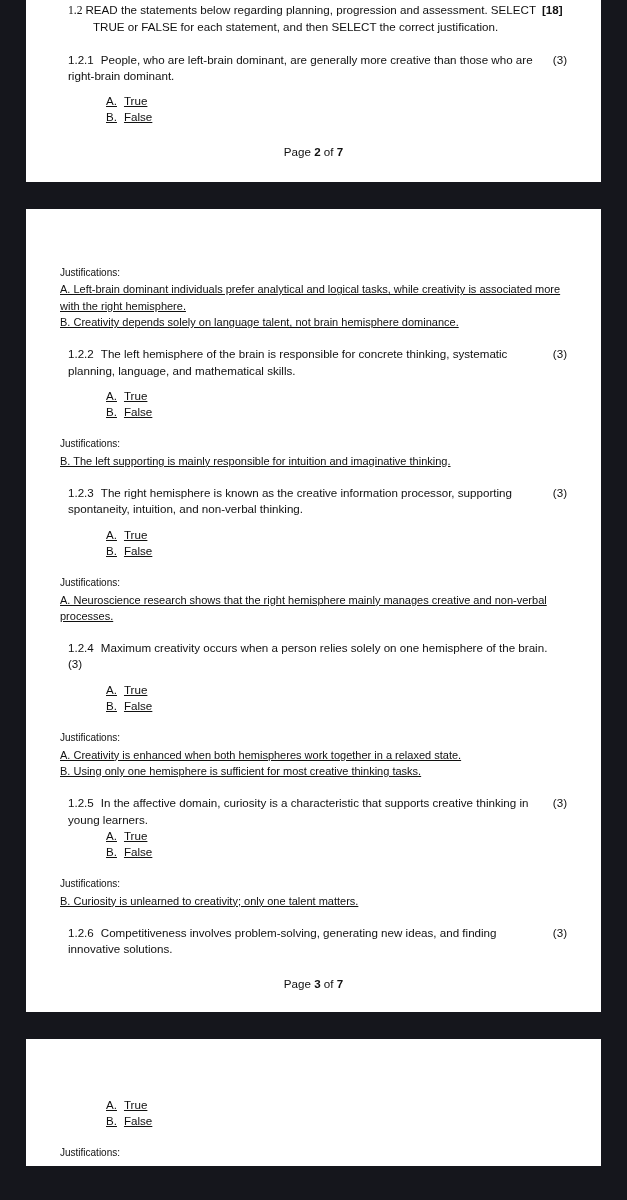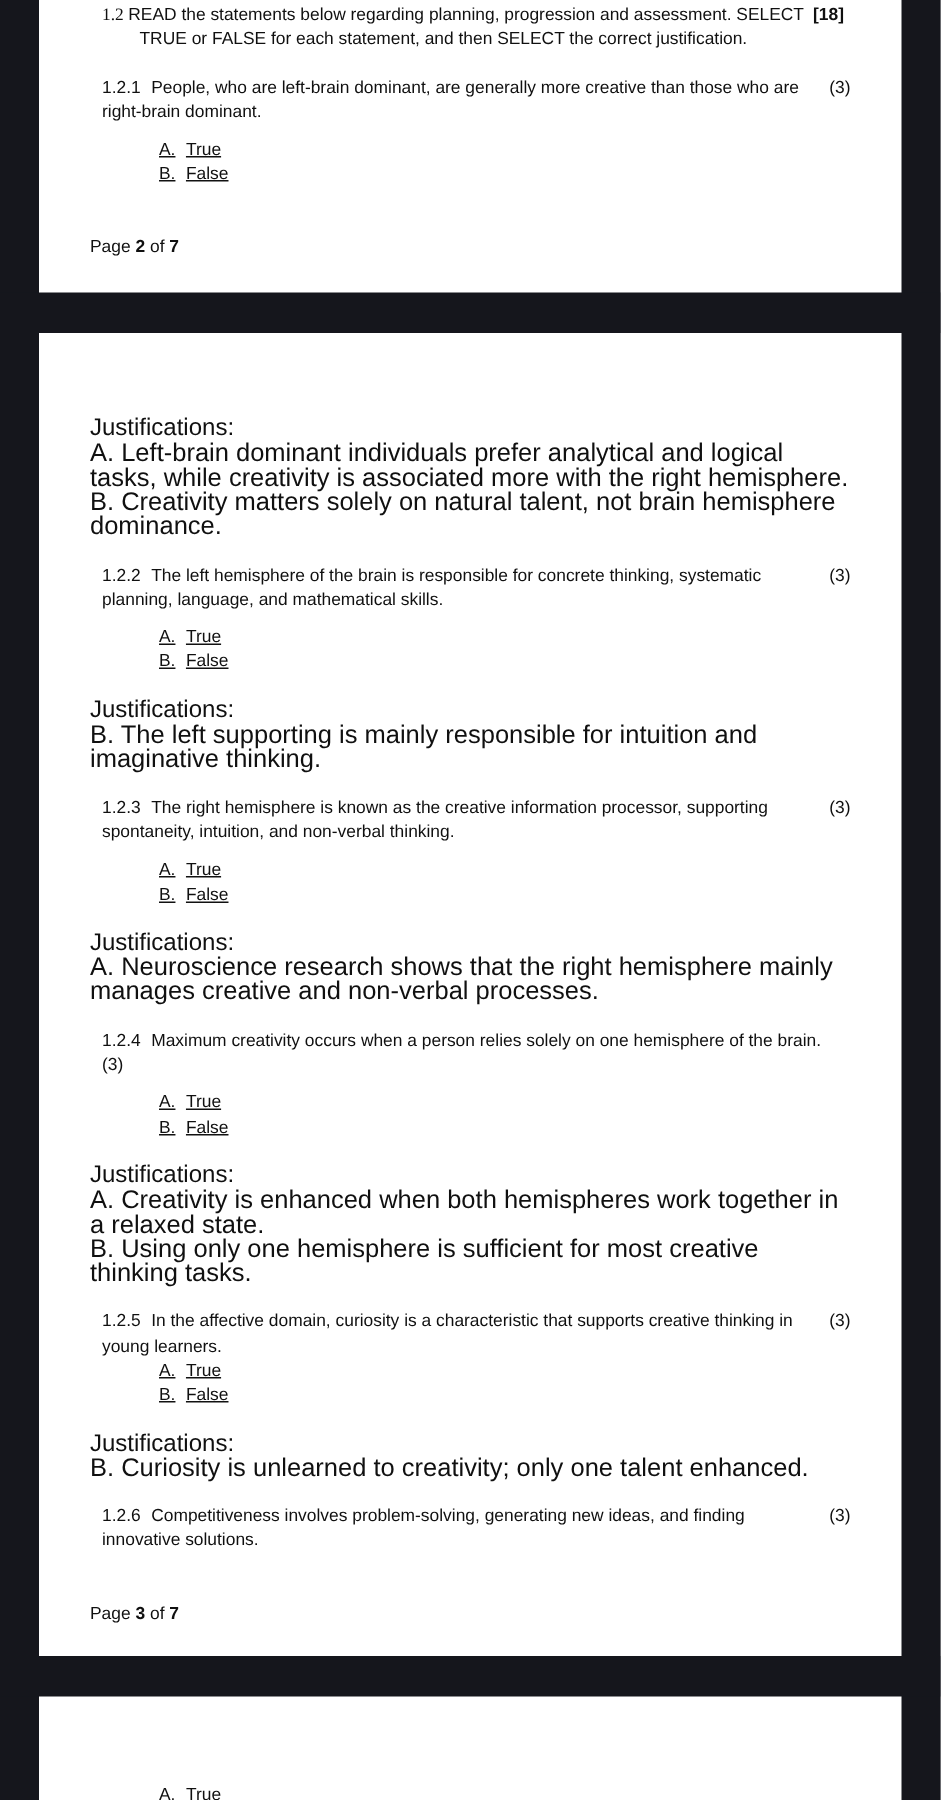--- a/index.html
+++ b/index.html
@@ -77,38 +77,39 @@
     text-decoration: underline;
   }
   .tf-list li {
     font-size: 11.6px;
     line-height: 16.3px;
     color: #101010;
   }
   .tf-list li .lbl { margin-right: 7px; }
 
   .just-head {
-    font-size: 16px;
+    font-size: 10px;
     line-height: 16.3px;
     margin: 0;
   }
   .just-line {
-    font-size: 17px;
-    line-height: 16.3px;
-    margin: 0;
+    font-size: 11px;
+    line-height: 16.3px;
+    margin: 0;
+    text-decoration: underline;
   }
 
   .spacer-sm { height: 9px; }
   .spacer-md { height: 16px; }
 
   .page-footer {
-    text-align: left;
+    text-align: center;
     font-size: 11.6px;
     line-height: 16.3px;
-    margin-top: 32px;
+    margin-top: 18px;
   }
   .page-footer b { font-weight: bold; }
   .clear { clear: both; }
 </style>
 </head>
 <body>
 
 <div class="doc-viewer">
 
   <div class="page page-a">
@@ -133,21 +134,21 @@
     <p class="page-footer"><span>Page </span><b>2</b><span> of </span><b>7</b></p>
   </div>
 
   <div class="page-gap"></div>
 
   <div class="page page-b">
 
     <div>
       <p class="just-head">Justifications:</p>
       <p class="just-line">A. Left-brain dominant individuals prefer analytical and logical tasks, while creativity is associated more with the right hemisphere.</p>
-      <p class="just-line">B. Creativity matters solely on natural talent, not brain hemisphere dominance.</p>
+      <p class="just-line">B. Creativity depends solely on language talent, not brain hemisphere dominance.</p>
     </div>
 
     <div class="spacer-md"></div>
 
     <div class="q-block">
       <p class="q-sub"><span class="marks-r">(3)</span><span class="num">1.2.2</span><span>The left hemisphere of the brain is responsible for concrete thinking, systematic planning, language, and mathematical skills.</span></p>
       <div class="clear"></div>
       <div class="spacer-sm"></div>
       <ul class="tf-list">
         <li><span class="lbl">A.</span><span>True</span></li>
@@ -192,21 +193,21 @@
 
     <div class="q-block">
       <p class="q-sub"><span class="marks-r">(3)</span><span class="num">1.2.5</span><span>In the affective domain, curiosity is a characteristic that supports creative thinking in young learners.</span></p>
       <div class="clear"></div>
       <ul class="tf-list">
         <li><span class="lbl">A.</span><span>True</span></li>
         <li><span class="lbl">B.</span><span>False</span></li>
       </ul>
       <div class="spacer-md"></div>
       <p class="just-head">Justifications:</p>
-      <p class="just-line">B. Curiosity is unlearned to creativity; only one talent enhanced.</p>
+      <p class="just-line">B. Curiosity is unlearned to creativity; only one talent matters.</p>
     </div>
 
     <div class="spacer-md"></div>
 
     <div class="q-block">
       <p class="q-sub"><span class="marks-r">(3)</span><span class="num">1.2.6</span><span>Competitiveness involves problem-solving, generating new ideas, and finding innovative solutions.</span></p>
       <div class="clear"></div>
     </div>
 
     <p class="page-footer"><span>Page </span><b>3</b><span> of </span><b>7</b></p>

